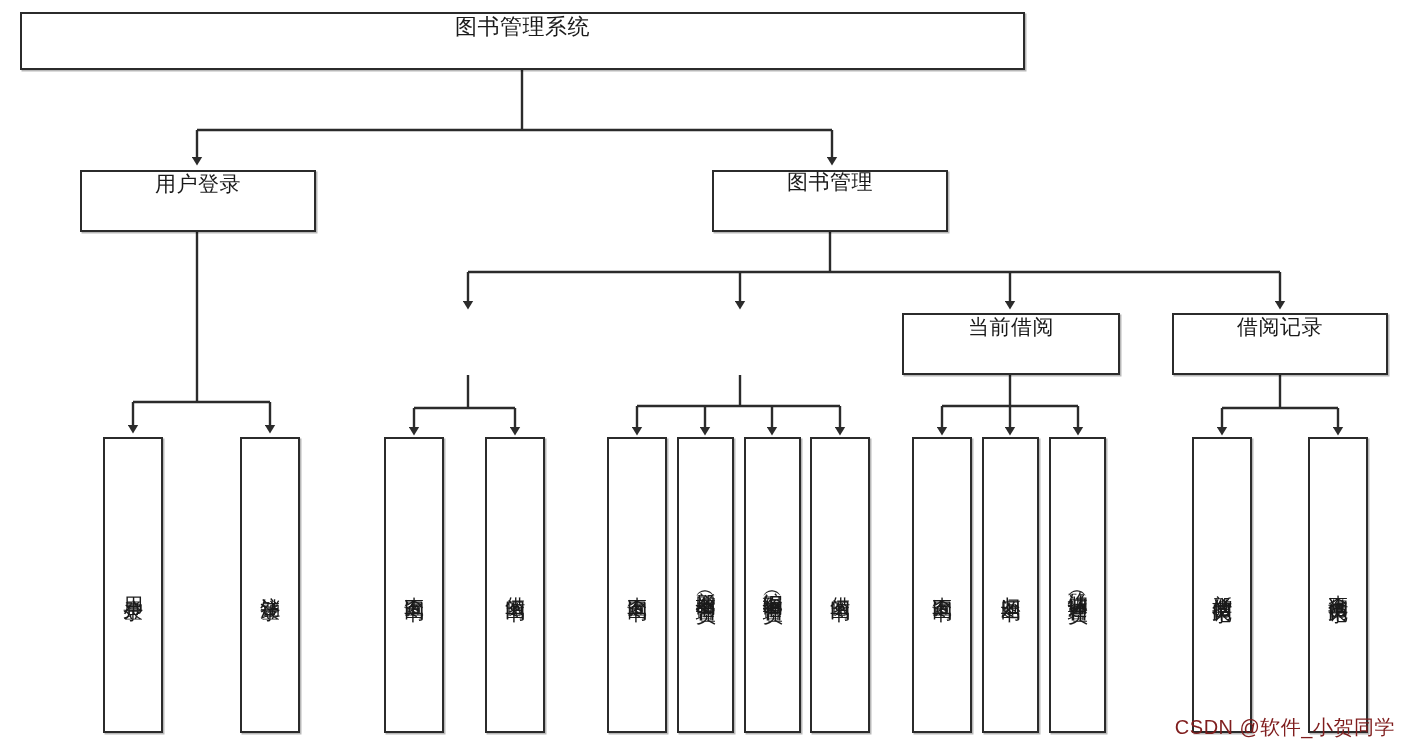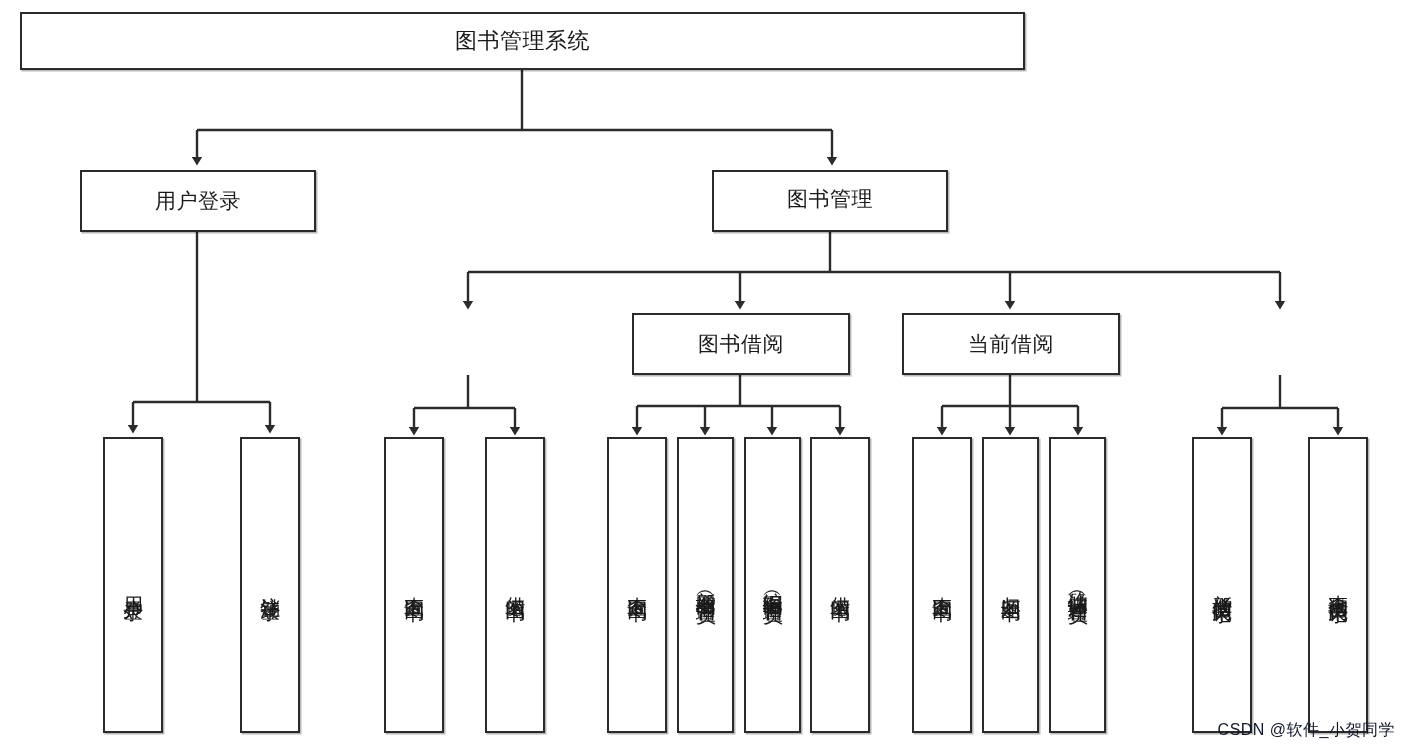--- a/index.html
+++ b/index.html
@@ -24,21 +24,20 @@
     width: 1405px;
     height: 747px;
     pointer-events: none;
   }
   .node {
     position: absolute;
     box-sizing: border-box;
     border: 2px solid #2b2b2b;
     background: #ffffff;
     display: flex;
-    align-items: center;
     justify-content: center;
     box-shadow: 1.5px 1.5px 0 0 rgba(0,0,0,0.28);
   }
   .node .label {
     color: #1a1a1a;
     font-size: 21px;
     line-height: 1.15;
     letter-spacing: 0.5px;
     white-space: nowrap;
   }
@@ -52,22 +51,22 @@
     font-size: 20px;
     line-height: 1.18;
     letter-spacing: 2px;
     white-space: nowrap;
   }
   .node.root .label { font-size: 22px; }
   .watermark {
     position: absolute;
     right: 10px;
     bottom: 6px;
-    font-size: 16px;
-    color: #0f172a;
+    font-size: 20px;
+    color: #7f1d1d;
     letter-spacing: 0.5px;
     white-space: nowrap;
   }
 </style>
 </head>
 <body>
 
 <div id="canvas">
 
   <svg class="wires" viewBox="0 0 1405 747">
@@ -124,25 +123,25 @@
     <span class="label">图书管理系统</span>
   </div>
 
   <div class="node" style="left:80px; top:170px; width:236px; height:62px;">
     <span class="label">用户登录</span>
   </div>
   <div class="node" style="left:712px; top:170px; width:236px; height:62px;font-family:Liberation Mono, monospace;">
     <span class="label">图书管理</span>
   </div>
 
-  <div class="node" style="left:632px; top:313px; width:218px; height:62px;">
-    <span class="label">图书借阅</span>
-  </div>
   <div class="node" style="left:902px; top:313px; width:218px; height:62px;">
     <span class="label">当前借阅</span>
+  </div>
+  <div class="node" style="left:1172px; top:313px; width:216px; height:62px;">
+    <span class="label">借阅记录</span>
   </div>
 
   <div class="node vertical" style="left:103px; top:437px; width:60px; height:296px;">
     <span class="label">用户登录</span>
   </div>
   <div class="node vertical" style="left:240px; top:437px; width:60px; height:296px;">
     <span class="label">注销登录</span>
   </div>
 
   <div class="node vertical" style="left:384px; top:437px; width:60px; height:296px;">

